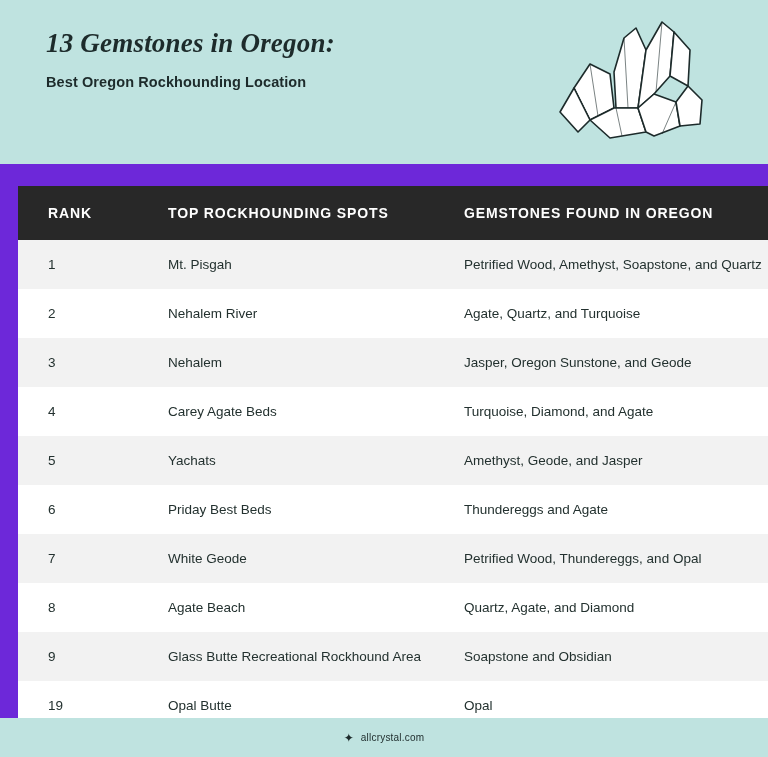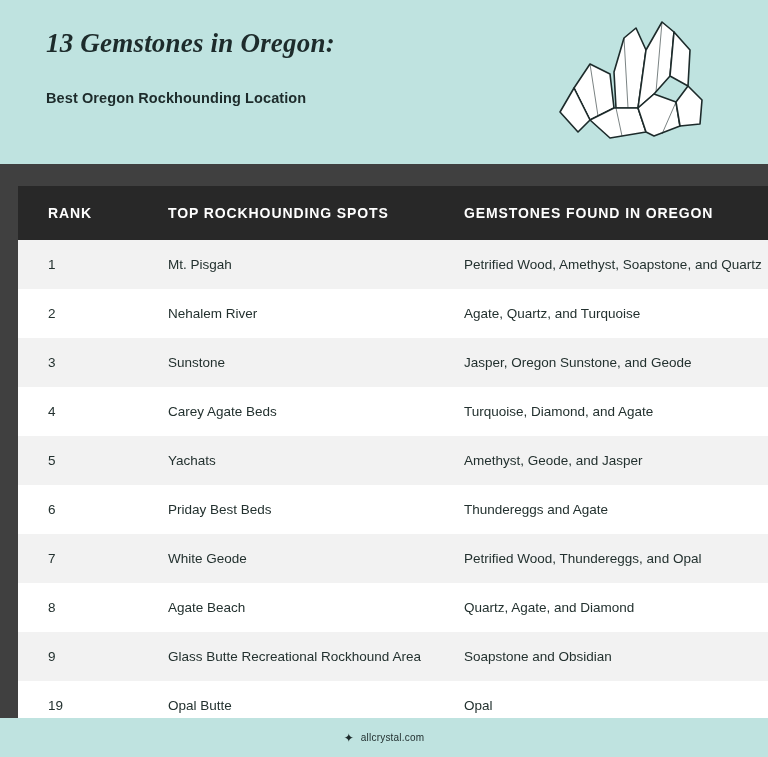--- a/index.html
+++ b/index.html
@@ -10,21 +10,21 @@
     width: 768px;
     height: 757px;
     background: #ffffff;
     font-family: "Liberation Sans", sans-serif;
     overflow: hidden;
   }
   .page {
     position: relative;
     width: 768px;
     height: 757px;
-    background: #404040;
+    background: #6d28d9;
   }
 
   
   .header {
     position: relative;
     width: 768px;
     height: 164px;
     background: #bfe3e0;
     box-sizing: border-box;
     padding: 26px 40px 0 46px;
@@ -41,21 +41,21 @@
     max-width: 500px;
   }
   .header-title .line {
     display: block;
   }
   .header-subtitle {
     font-family: "Liberation Sans", sans-serif;
     font-weight: bold;
     font-size: 14.5px;
     color: #1d2b2b;
-    margin-top: 30px;
+    margin-top: 14px;
     letter-spacing: 0.1px;
   }
   .header-art {
     position: absolute;
     right: 48px;
     top: 16px;
     width: 170px;
     height: 128px;
   }
 
@@ -168,21 +168,21 @@
           <td class="c-spot">Mt. Pisgah</td>
           <td class="c-gems">Petrified Wood, Amethyst, Soapstone, and Quartz</td>
         </tr>
         <tr class="even">
           <td class="c-rank">2</td>
           <td class="c-spot">Nehalem River</td>
           <td class="c-gems">Agate, Quartz, and Turquoise</td>
         </tr>
         <tr class="odd">
           <td class="c-rank">3</td>
-          <td class="c-spot">Sunstone</td>
+          <td class="c-spot">Nehalem</td>
           <td class="c-gems">Jasper, Oregon Sunstone, and Geode</td>
         </tr>
         <tr class="even">
           <td class="c-rank">4</td>
           <td class="c-spot">Carey Agate Beds</td>
           <td class="c-gems">Turquoise, Diamond, and Agate</td>
         </tr>
         <tr class="odd">
           <td class="c-rank">5</td>
           <td class="c-spot">Yachats</td>

